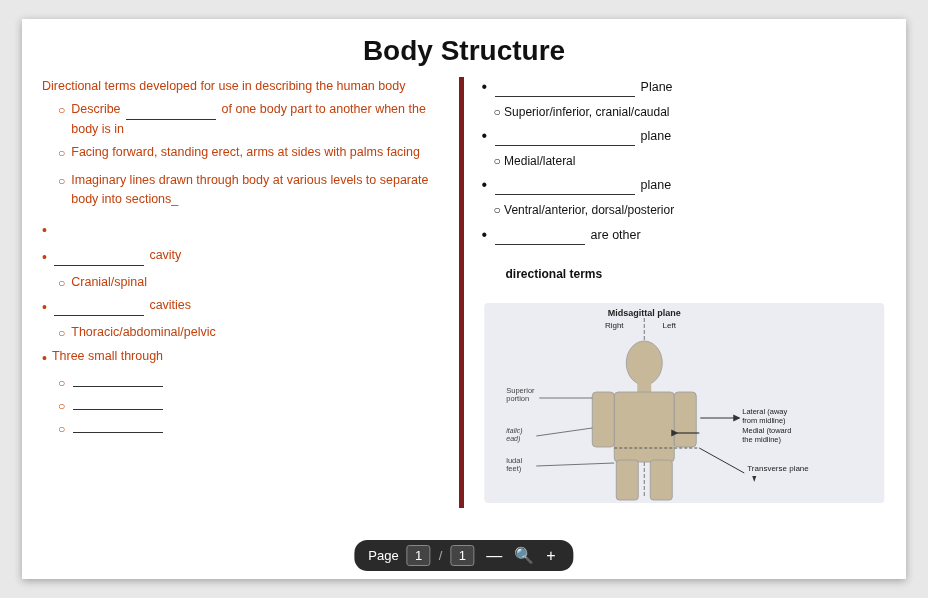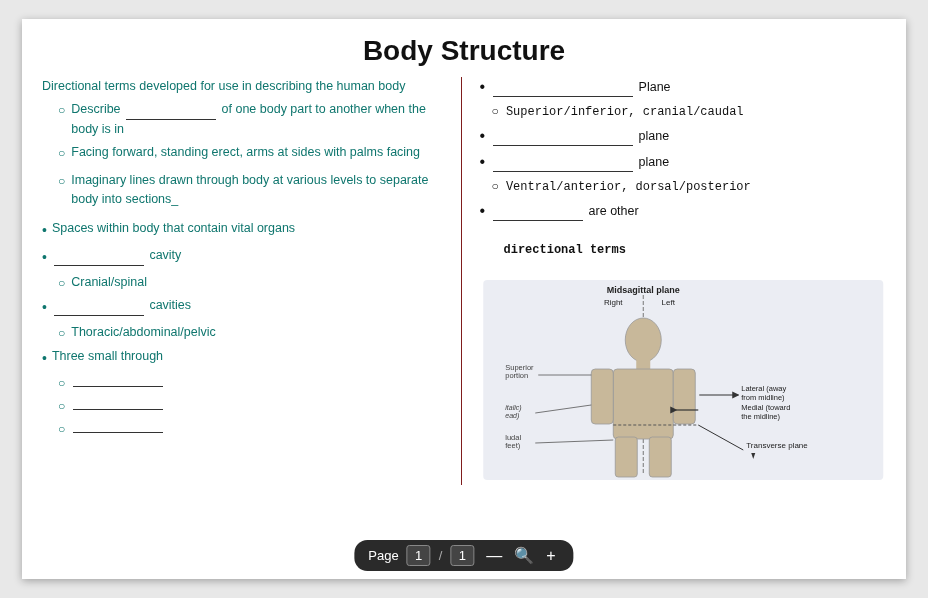--- a/index.html
+++ b/index.html
@@ -29,22 +29,22 @@
       color: #111;
     }
     .content-columns {
       display: flex;
       gap: 10px;
     }
     .left-column {
       flex: 1;
       font-size: 12.5px;
       line-height: 1.55;
-      color: #0f766e;
-      border-right: 1px solid #7f1d1d;
+      color: #c2410c;
+      border-right: 5px solid #7f1d1d;
       padding-right: 12px;
     }
     .right-column {
       flex: 1;
       font-size: 12.5px;
       line-height: 1.6;
       color: #111;
       padding-left: 8px;
     }
     .bullet-item {
@@ -94,21 +94,20 @@
     .right-bullet-dot {
       margin-right: 6px;
       font-size: 16px;
       line-height: 1.2;
       flex-shrink: 0;
     }
     .right-sub {
       padding-left: 12px;
       margin-bottom: 4px;
       font-size: 12px;
-      font-family: Liberation Mono, monospace;
     }
     
     .diagram-area {
       margin-top: 4px;
       position: relative;
       width: 100%;
       height: 220px;
       text-align: center;
     }
     .diagram-svg {
@@ -194,21 +193,20 @@
       <div class="sub-item" style="margin-top:8px;">
         <span class="bullet-circle">○</span>
         <span>
           <span>Imaginary lines drawn through body at various levels to  separate body into sections</span>_
         </span>
       </div>
 
       <div style="margin-top:10px;">
         <div class="bullet-item">
           <span class="bullet-dot">•</span>
-          <span>Spaces within body that contain vital organs</span>
         </div>
 
         <div class="bullet-item" style="margin-top:4px;">
           <span class="bullet-dot">•</span>
           <span>
             <span class="underline-blank"></span>
             <span>cavity</span>
           </span>
         </div>
         <div class="sub-item">
@@ -260,20 +258,24 @@
         <span>○ </span>
         <span>Superior/inferior, cranial/caudal</span>
       </div>
 
       <div class="right-bullet-line" style="margin-top:4px;">
         <span class="right-bullet-dot">•</span>
         <span>
           <span class="underline-blank-lg"></span>
           <span>plane</span>
         </span>
+      </div>
+      <div class="right-sub">
+        <span>○ </span>
+        <span>Medial/lateral</span>
       </div>
 
       <div class="right-bullet-line" style="margin-top:4px;">
         <span class="right-bullet-dot">•</span>
         <span>
           <span class="underline-blank-lg"></span>
           <span>plane</span>
         </span>
       </div>
       <div class="right-sub">

